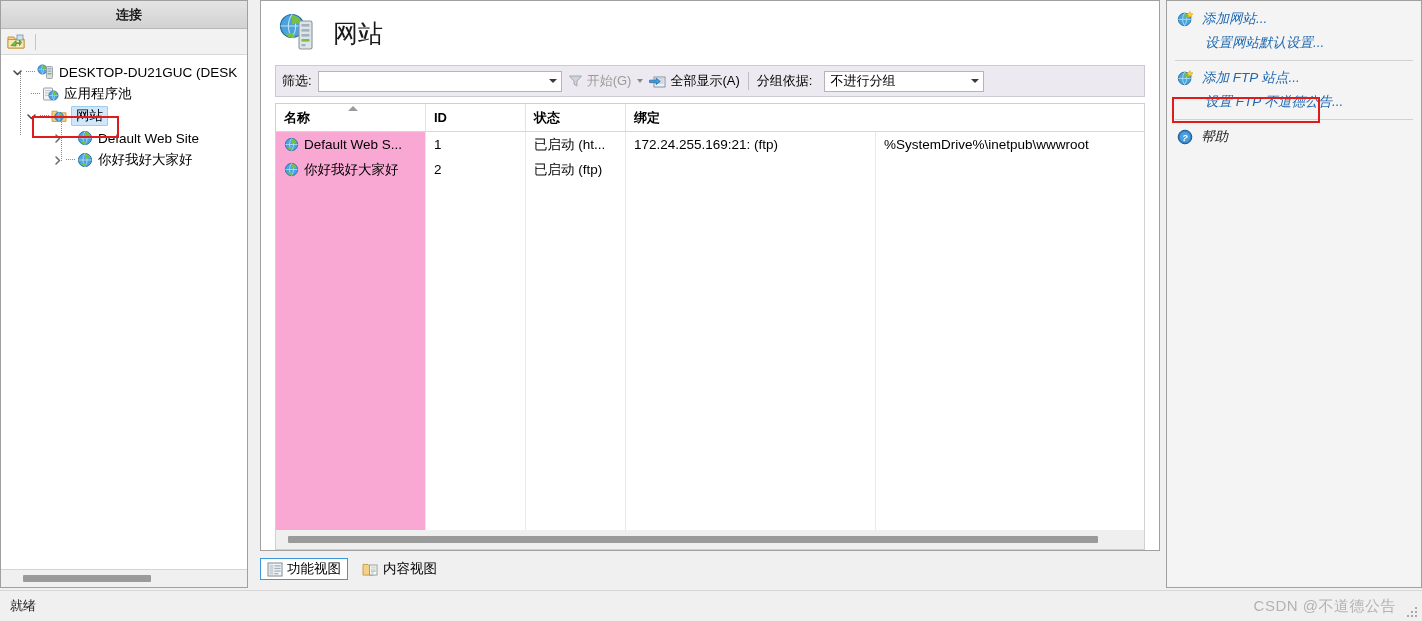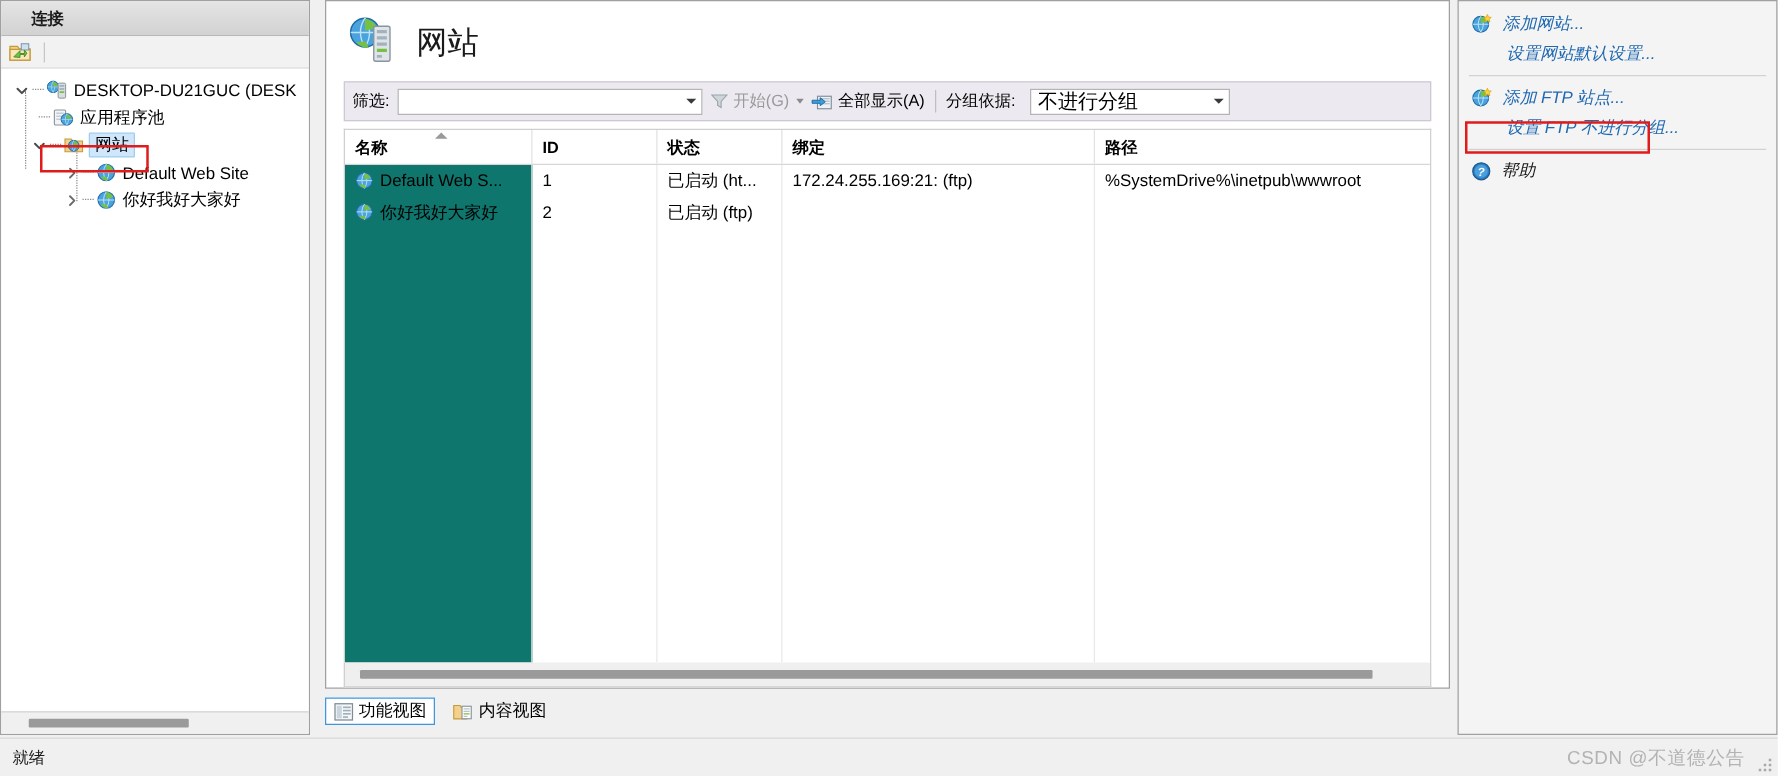--- a/index.html
+++ b/index.html
@@ -10,22 +10,23 @@
     font-size:13px;color:#000;
     overflow:hidden;
     position:relative;
   }
   
   .panel-header{
     height:28px;line-height:28px;
     background:linear-gradient(#e4e4e4,#d2d2d2);
     border-bottom:1px solid #b8b8b8;
     font-weight:bold;font-size:13px;
-    padding-left:24px;color:#1b1b1b;
+    padding-left:10px;color:#1b1b1b;
     box-sizing:border-box;
+    text-align:center;
   }
   .hscroll{
     height:17px;background:#f0f0f0;border-top:1px solid #d4d4d4;
     display:flex;align-items:center;position:relative;
   }
   .hscroll .thumb{
     position:absolute;top:5px;height:7px;
     background:#9a9a9a;border-radius:1px;
   }
 
@@ -81,21 +82,21 @@
     height:32px;margin:0 14px;flex:0 0 32px;
     background:#eceaf0;border:1px solid #ccc9d4;
     display:flex;align-items:center;padding:0 6px;box-sizing:border-box;
     font-size:13px;
   }
   #filter-bar .lbl{margin-right:6px;}
   .combo{
     height:21px;background:#fff;border:1px solid #b4b4b4;display:flex;align-items:center;
     box-sizing:border-box;
   }
-  .combo .val{flex:1;padding-left:5px;font-size:16px;white-space:nowrap;overflow:hidden;}
+  .combo .val{flex:1;padding-left:5px;font-size:13px;white-space:nowrap;overflow:hidden;}
   .combo .arrow{
     width:16px;display:flex;align-items:center;justify-content:center;
   }
   .caret-down{width:0;height:0;border-left:4px solid transparent;border-right:4px solid transparent;border-top:4px solid #3a3a3a;}
   .tb-btn{display:flex;align-items:center;margin-left:6px;white-space:nowrap;}
   .tb-btn.disabled{color:#9a9a9a;}
   .tb-btn .t{margin-left:4px;}
   .small-caret{width:0;height:0;border-left:3px solid transparent;border-right:3px solid transparent;border-top:4px solid #8a8a8a;margin-left:6px;}
   .vsep{width:1px;height:18px;background:#c0bdc8;margin:0 8px;}
 
@@ -106,21 +107,21 @@
     border-right:1px solid #e2e2e2;padding-left:8px;box-sizing:border-box;position:relative;
   }
   #grid-head .cell:last-child{border-right:none;}
   .sortcaret{
     position:absolute;left:72px;top:2px;
     width:0;height:0;border-left:5px solid transparent;border-right:5px solid transparent;border-bottom:5px solid #9a9a9a;
   }
   .grid-body{flex:1;display:flex;min-height:0;}
   .gcol{border-right:1px solid #e9e9e9;box-sizing:border-box;}
   .gcol:last-child{border-right:none;}
-  .gcol.namecol{background:#0f766e;}
+  .gcol.namecol{background:#f9a8d4;}
   .gcell{height:25px;display:flex;align-items:center;padding-left:8px;font-size:13.5px;white-space:nowrap;box-sizing:border-box;}
   .gcell .t{margin-left:5px;}
 
   #grid-scroll{height:20px;margin:0 14px 0 14px;border:1px solid #d0d0d0;border-top:none;background:#efefef;position:relative;flex:0 0 20px;box-sizing:border-box;}
   #grid-scroll .thumb{position:absolute;left:12px;top:6px;height:7px;width:810px;background:#9a9a9a;border-radius:1px;}
 
   #view-tabs{
     position:absolute;left:260px;top:556px;width:900px;height:26px;
     display:flex;align-items:center;
   }
@@ -355,23 +356,20 @@
         <i class="sortcaret"></i>
       </div>
       <div class="cell" style="width:100px;">
         <span>ID</span>
       </div>
       <div class="cell" style="width:100px;">
         <span>状态</span>
       </div>
       <div class="cell" style="width:250px;">
         <span>绑定</span>
-      </div>
-      <div class="cell" style="width:268px;">
-        <span>路径</span>
       </div>
     </div>
 
     <div class="grid-body">
       <div class="gcol namecol" style="width:150px;">
         <div class="gcell">
           <span class="ico">
             <svg width="15" height="15" viewBox="0 0 16 16">
               <circle cx="8" cy="8" r="6.6" fill="#4aa3dd" stroke="#1f6ea8" stroke-width=".9"></circle>
               <path d="M1.4 8h13.2M8 1.4a12 12 0 0 1 0 13.2M8 1.4a12 12 0 0 0 0 13.2" fill="none" stroke="#bce3f8" stroke-width=".8"></path>
@@ -478,21 +476,21 @@
           <circle cx="7.6" cy="8.4" r="6.3" fill="#4aa3dd" stroke="#1f6ea8" stroke-width=".9"></circle>
           <path d="M1.3 8.4h12.6M7.6 2.1a11.5 11.5 0 0 1 0 12.6M7.6 2.1a11.5 11.5 0 0 0 0 12.6" fill="none" stroke="#bce3f8" stroke-width=".8"></path>
           <path d="M7.6 2.3a6.7 6.7 0 0 1 5.2 4l-5.2 1.2z" fill="#76c043"></path>
           <path d="M12.9.6l.9 2.1 2.2.2-1.7 1.5.6 2.2-2-1.2-2 1.2.6-2.2-1.7-1.5 2.2-.2z" fill="#ffd23c" stroke="#d9a009" stroke-width=".6"></path>
         </svg>
       </span>
       <span class="txt">添加 FTP 站点...</span>
     </div>
 
     <div class="act-row sub">
-      <span class="txt">设置 FTP 不进行分组...</span>
+      <span class="txt">设置 FTP 不道德公告...</span>
     </div>
 
     <div class="act-sep"></div>
 
     <div class="act-row">
       <span class="ico">
         <svg width="16" height="16" viewBox="0 0 16 16">
           <circle cx="8" cy="8" r="6.8" fill="#2f7fc4" stroke="#1b5a92" stroke-width="1"></circle>
           <circle cx="8" cy="8" r="5.2" fill="#4a9fdd"></circle>
           <text x="8" y="11.6" font-size="9.5" font-family="Liberation Sans, sans-serif" font-weight="bold" fill="#ffffff" text-anchor="middle">?</text>

